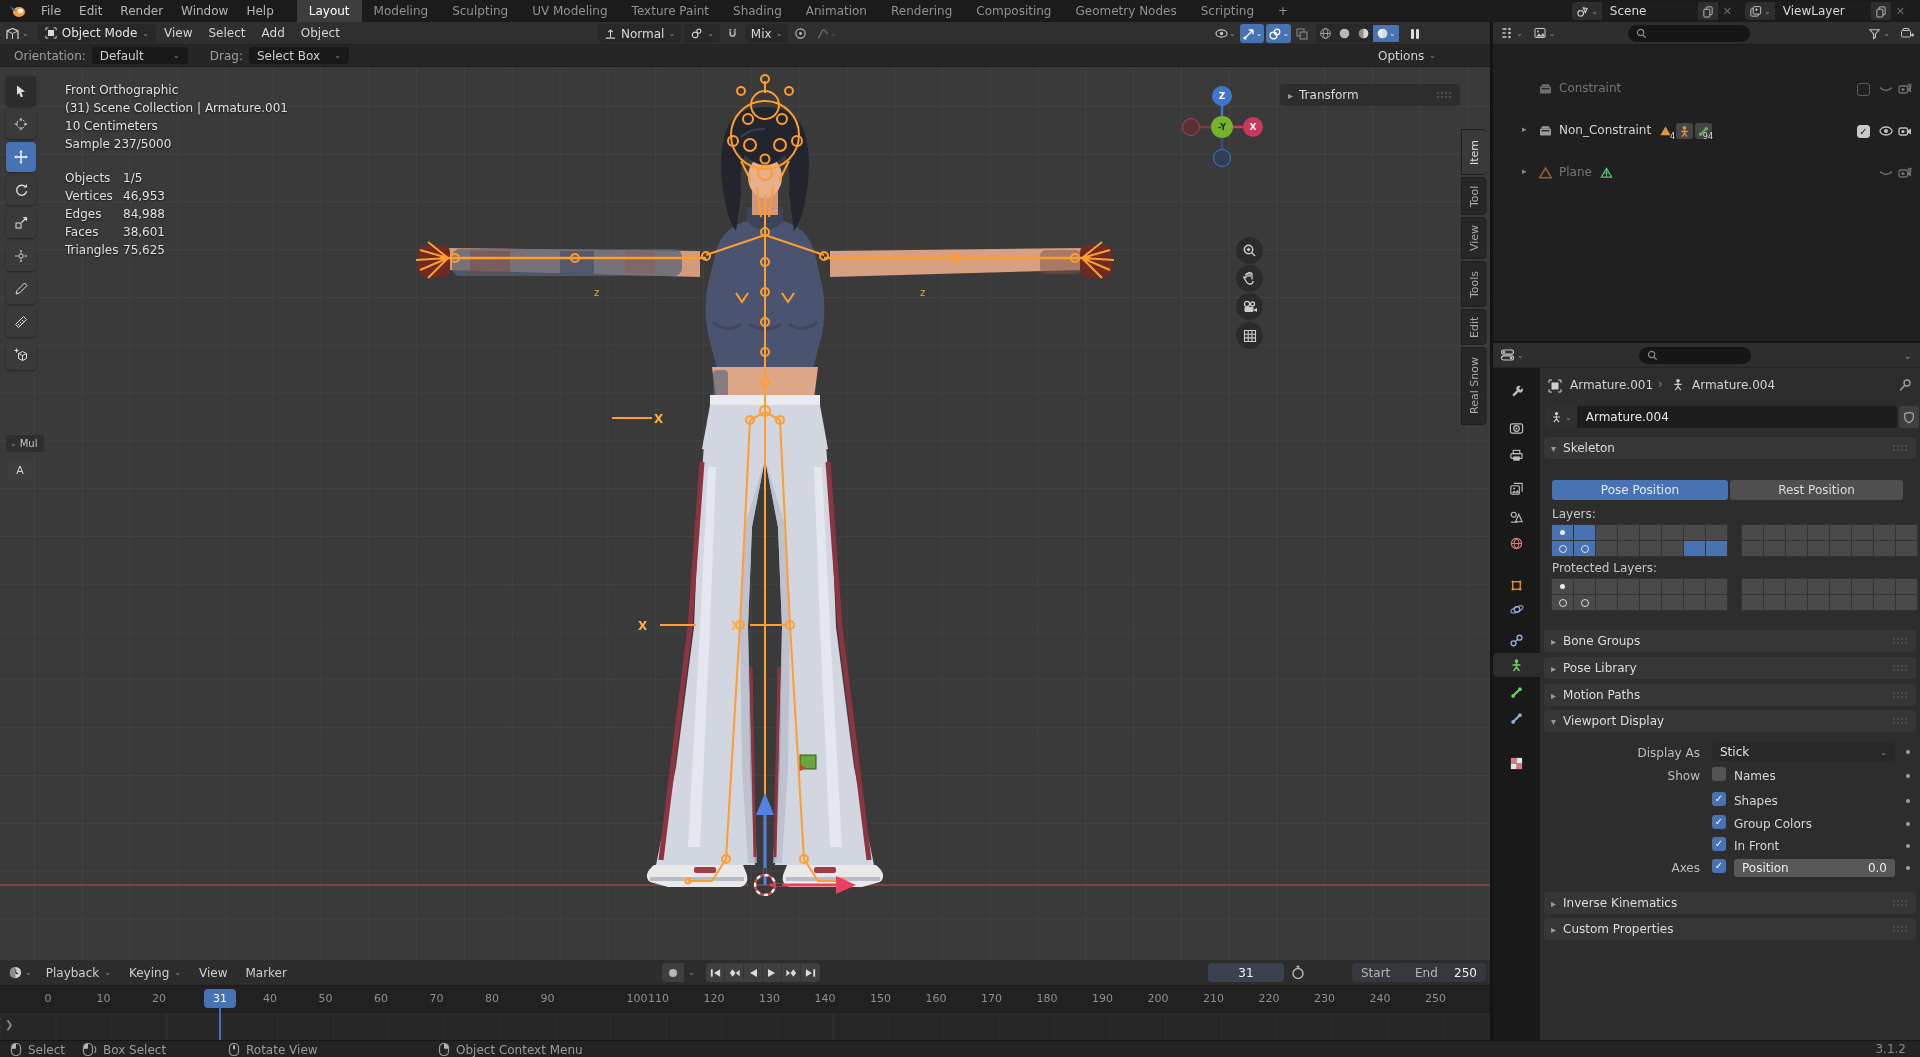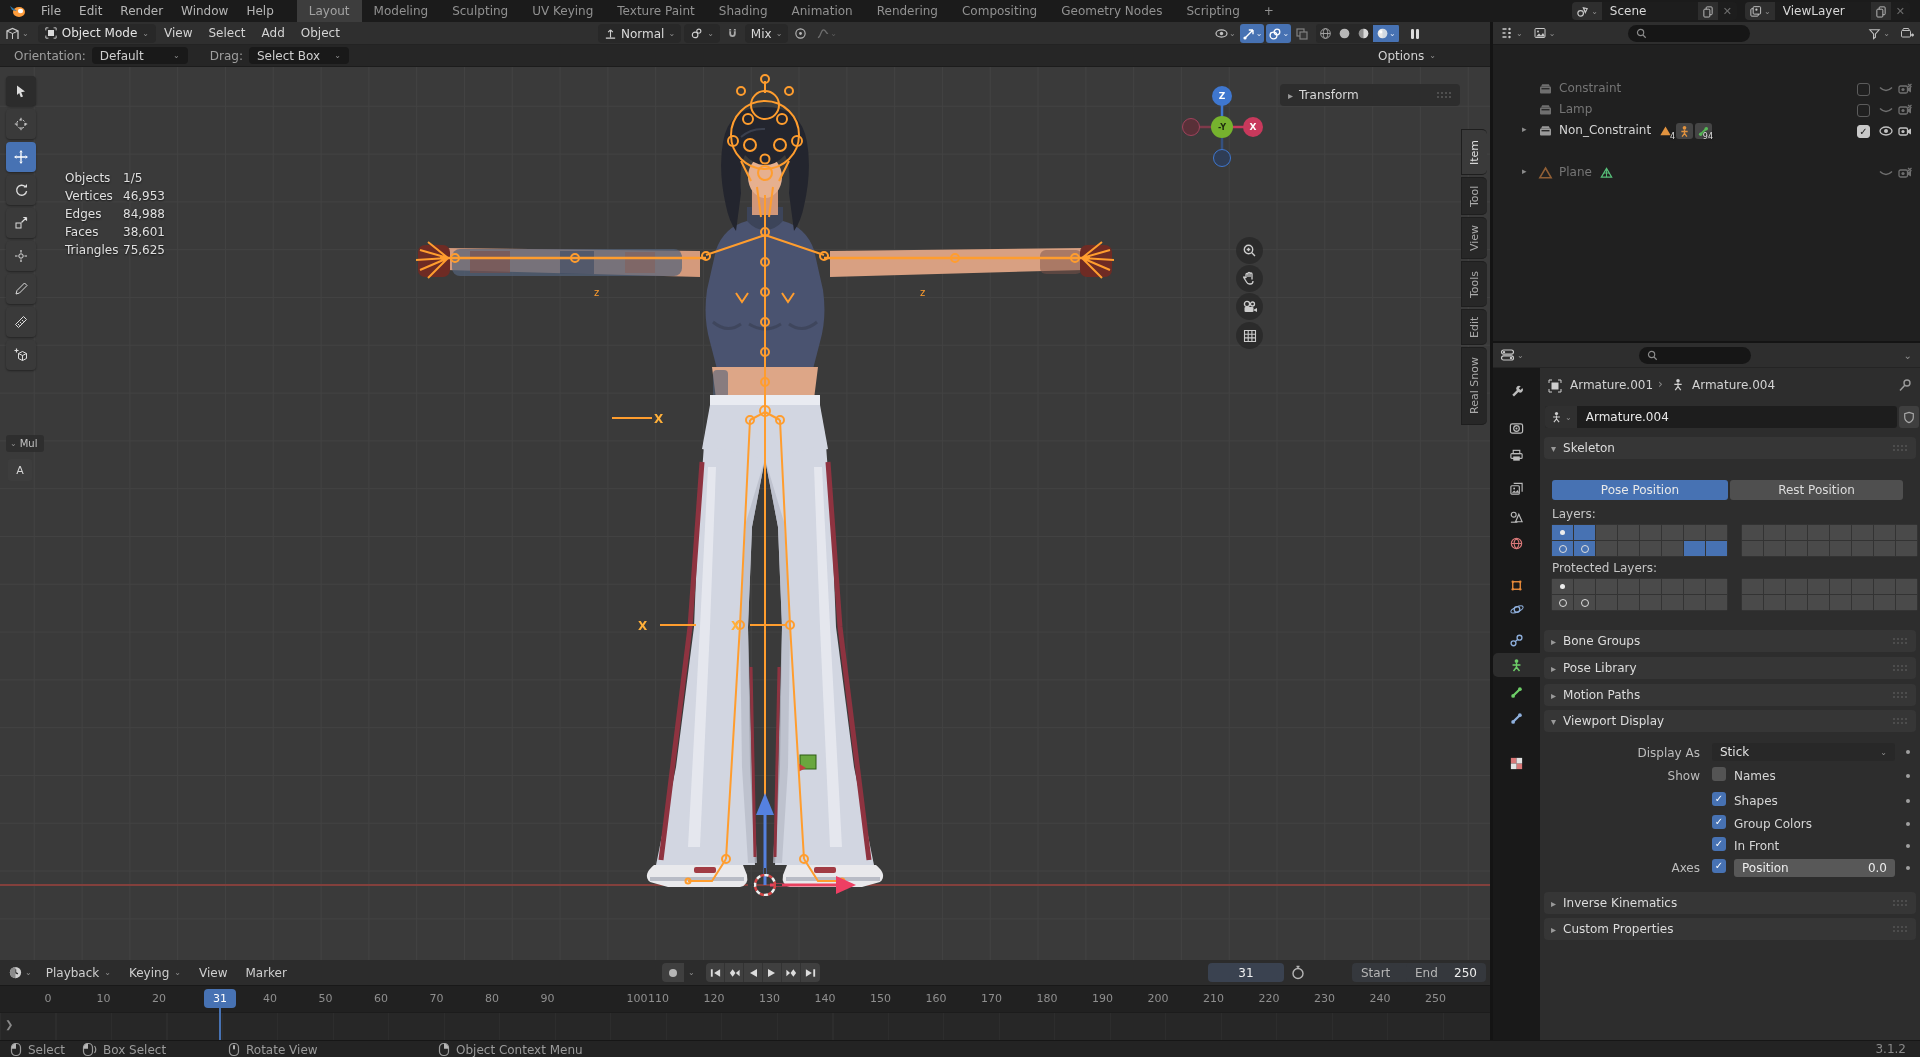--- a/index.html
+++ b/index.html
@@ -6,21 +6,21 @@
 html,body{background:#111}
 #app{position:relative;width:1920px;height:1057px;background:#1b1b1b;font-family:"DejaVu Sans",sans-serif;font-size:12px;color:#c8c8c8;overflow:hidden}
 .abs{position:absolute}
 svg{display:block}
 
 #topbar{left:0;top:0;width:1920px;height:22px;background:#1b1b1b;display:flex;align-items:center}
 #logo{padding:0 6px 0 9px}
 .tmenu{padding:0 9px;line-height:22px;color:#b6b6b6}
 #workspaces{display:flex;margin-left:14px}
 .wtab{padding:0 12px;line-height:22px;color:#919191;white-space:nowrap}
-.wtab.active{background:#3d3d3d;color:#a3a3a3}
+.wtab.active{background:#3d3d3d;color:#ffffff}
 #topbar-right{margin-left:auto;display:flex;gap:8px;padding-right:10px}
 .idw{display:flex;align-items:center;height:18px;border-radius:4px;overflow:hidden;background:#1d1d1d}
 .idw .seg-i{display:flex;align-items:center;gap:2px;background:#2e2e2e;height:100%;padding:0 4px}
 .idw .seg-n{width:96px;padding:0 8px;line-height:18px;color:#d9d9d9;background:#1d1d1d}
 .idw .seg-b{display:flex;align-items:center;background:#2e2e2e;height:100%;padding:0 4px}
 .idw .xg{color:#6d6d6d;padding:0 5px;font-size:11px}
 .cv{color:#8f8f8f;font-size:8px}
 
 #vph{left:0;top:22px;width:1490px;height:23px;background:#2f2f2f;display:flex;align-items:center;border-bottom:1px solid #232323}
 .hicon{display:flex;align-items:center;gap:2px;padding:0 5px}
@@ -138,21 +138,21 @@
           <ellipse cx="10" cy="8" rx="6" ry="5" fill="#ff9d3c"></ellipse>
           <ellipse cx="11.5" cy="7" rx="2.6" ry="2.2" fill="#fff"></ellipse>
           <path d="M1 2 L8 7 L3 6 Z" fill="#2b76a9"></path>
         </svg>
     </span>
     <span id="topbar-menus"><span class="tmenu">File</span><span class="tmenu">Edit</span><span class="tmenu">Render</span><span class="tmenu">Window</span><span class="tmenu">Help</span></span>
     <span id="workspaces">
         <span class="wtab active">Layout</span>
         <span class="wtab">Modeling</span>
         <span class="wtab">Sculpting</span>
-        <span class="wtab">UV Keying</span>
+        <span class="wtab">UV Modeling</span>
         <span class="wtab">Texture Paint</span>
         <span class="wtab">Shading</span>
         <span class="wtab">Animation</span>
         <span class="wtab">Rendering</span>
         <span class="wtab">Compositing</span>
         <span class="wtab">Geometry Nodes</span>
         <span class="wtab">Scripting</span>
         <span class="wtab">+</span>
       </span>
     <span id="topbar-right">
@@ -488,20 +488,26 @@
       <path d="M765 818 V748" stroke="#5581e0" stroke-width="3"></path>
       <path d="M756 748 h18 l-9 -22 z" fill="#5581e0"></path>
       <path d="M770 818 H836" stroke="#e8415f" stroke-width="3"></path>
       <path d="M836 809 v18 l20 -9 z" fill="#ee3f63"></path>
 
       <circle cx="765" cy="818" r="10" stroke="#d64545" stroke-width="2.5" fill="none" stroke-dasharray="4.2 4.2"></circle>
       <circle cx="765" cy="818" r="10" stroke="#f0f0f0" stroke-width="2.5" fill="none" stroke-dasharray="4.2 4.2" stroke-dashoffset="4.2"></circle>
       <path d="M765 801 v6 M765 829 v6 M748 818 h6 M776 818 h6" stroke="#3a3a3a" stroke-width="2"></path>
     </svg>
 
+    <div id="vinfo">
+        <div>Front Orthographic</div>
+        <div>(31) Scene Collection | Armature.001</div>
+        <div>10 Centimeters</div>
+        <div>Sample 237/5000</div>
+      </div>
     <div id="vstats">
         <div class="statrow"><span>Objects</span><span>1/5</span></div>
         <div class="statrow"><span>Vertices</span><span>46,953</span></div>
         <div class="statrow"><span>Edges</span><span>84,988</span></div>
         <div class="statrow"><span>Faces</span><span>38,601</span></div>
         <div class="statrow"><span>Triangles</span><span>75,625</span></div>
       </div>
 
     <div id="ltools">
         <div class="tool first" style="top: 9px;">
@@ -638,45 +644,20 @@
   <div id="outliner" class="abs">
       <div class="orow" style="top: 34px;">
         <span class="oicon" style="left: 45px;">
           <svg width="15" height="14" viewBox="0 0 15 14">
             <rect x="2" y="4.5" width="11" height="7" rx="1" fill="#6f6f6f"></rect>
             <path d="M3 4.5 l1.2-2.2 h6.6 l1.2 2.2" fill="#6f6f6f"></path>
             <rect x="3.5" y="6" width="8" height="1.4" fill="#2a2a2a"></rect>
           </svg>
         </span>
         <span class="olabel dim" style="left: 66px;">Constraint</span>
-        <span class="ocb" style="left: 364px;"></span>
-        <span class="octl" style="left: 385px;">
-          <svg width="16" height="14" viewBox="0 0 16 14">
-            <path d="M2 5.5 Q8 11.5 14 5.5" fill="none" stroke="#6f6f6f" stroke-width="1.4"></path>
-          </svg>
-        </span>
-        <span class="octl" style="left: 404px;">
-          <svg width="16" height="14" viewBox="0 0 16 14">
-            <rect x="2" y="4" width="8.5" height="7" rx="1.5" fill="none" stroke="#6f6f6f" stroke-width="1.3"></rect>
-            <circle cx="6" cy="7.5" r="1.6" fill="#6f6f6f"></circle>
-            <path d="M10.5 6.5 l3.5 -2 v6 l-3.5 -2" fill="#6f6f6f"></path>
-            <path d="M11 2 L14.5 5" stroke="#6f6f6f" stroke-width="1.2"></path>
-            <path d="M14.5 2 L11 5" stroke="#6f6f6f" stroke-width="1.2"></path>
-          </svg>
-        </span>
-      </div>
-      <div class="orow" style="top: 55px;">
-        <span class="oicon" style="left: 45px;">
-          <svg width="15" height="14" viewBox="0 0 15 14">
-            <rect x="2" y="4.5" width="11" height="7" rx="1" fill="#6f6f6f"></rect>
-            <path d="M3 4.5 l1.2-2.2 h6.6 l1.2 2.2" fill="#6f6f6f"></path>
-            <rect x="3.5" y="6" width="8" height="1.4" fill="#2a2a2a"></rect>
-          </svg>
-        </span>
-        <span class="olabel dim" style="left: 66px;">Lamp</span>
         <span class="ocb" style="left: 364px;"></span>
         <span class="octl" style="left: 385px;">
           <svg width="16" height="14" viewBox="0 0 16 14">
             <path d="M2 5.5 Q8 11.5 14 5.5" fill="none" stroke="#6f6f6f" stroke-width="1.4"></path>
           </svg>
         </span>
         <span class="octl" style="left: 404px;">
           <svg width="16" height="14" viewBox="0 0 16 14">
             <rect x="2" y="4" width="8.5" height="7" rx="1.5" fill="none" stroke="#6f6f6f" stroke-width="1.3"></rect>
             <circle cx="6" cy="7.5" r="1.6" fill="#6f6f6f"></circle>

